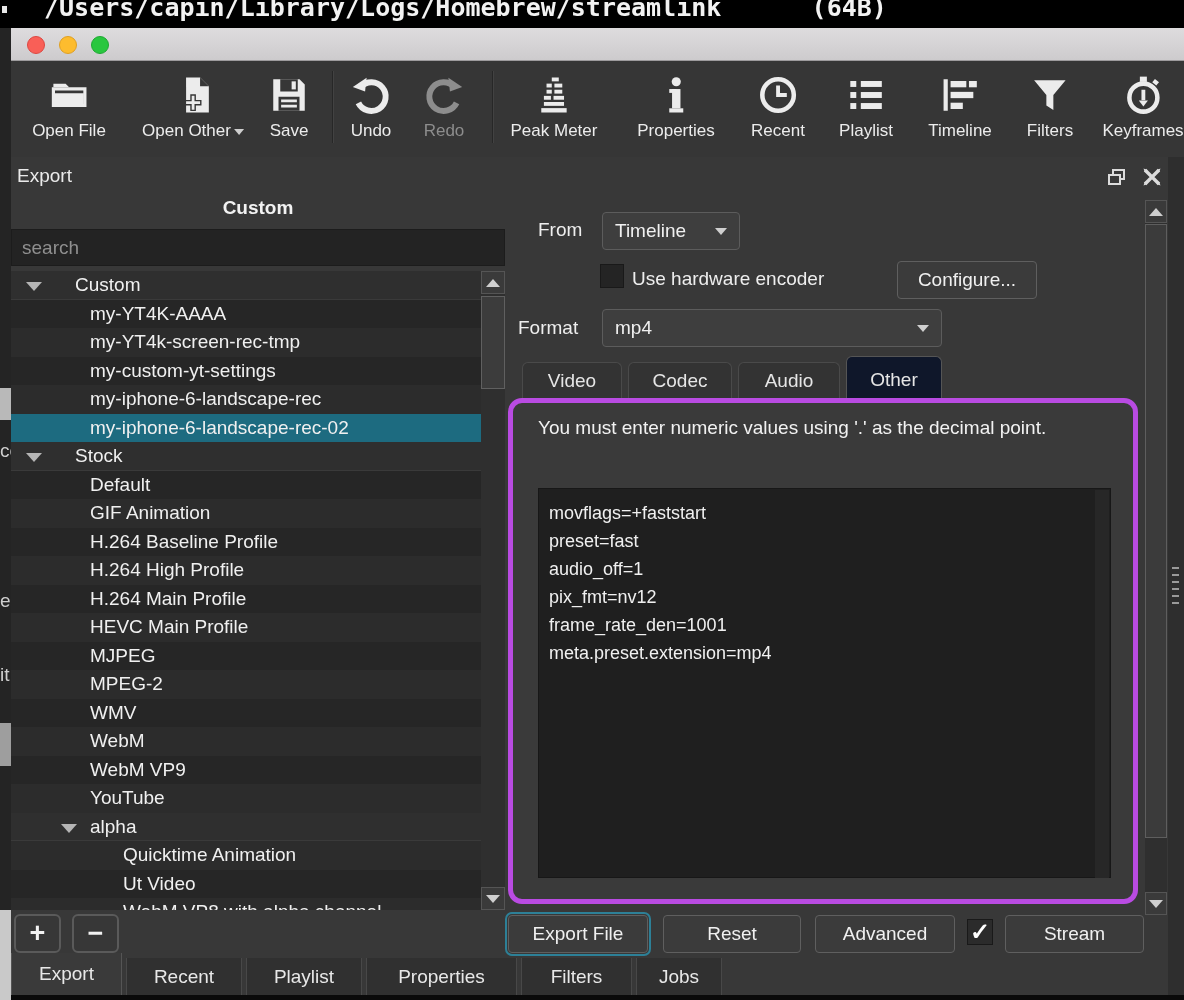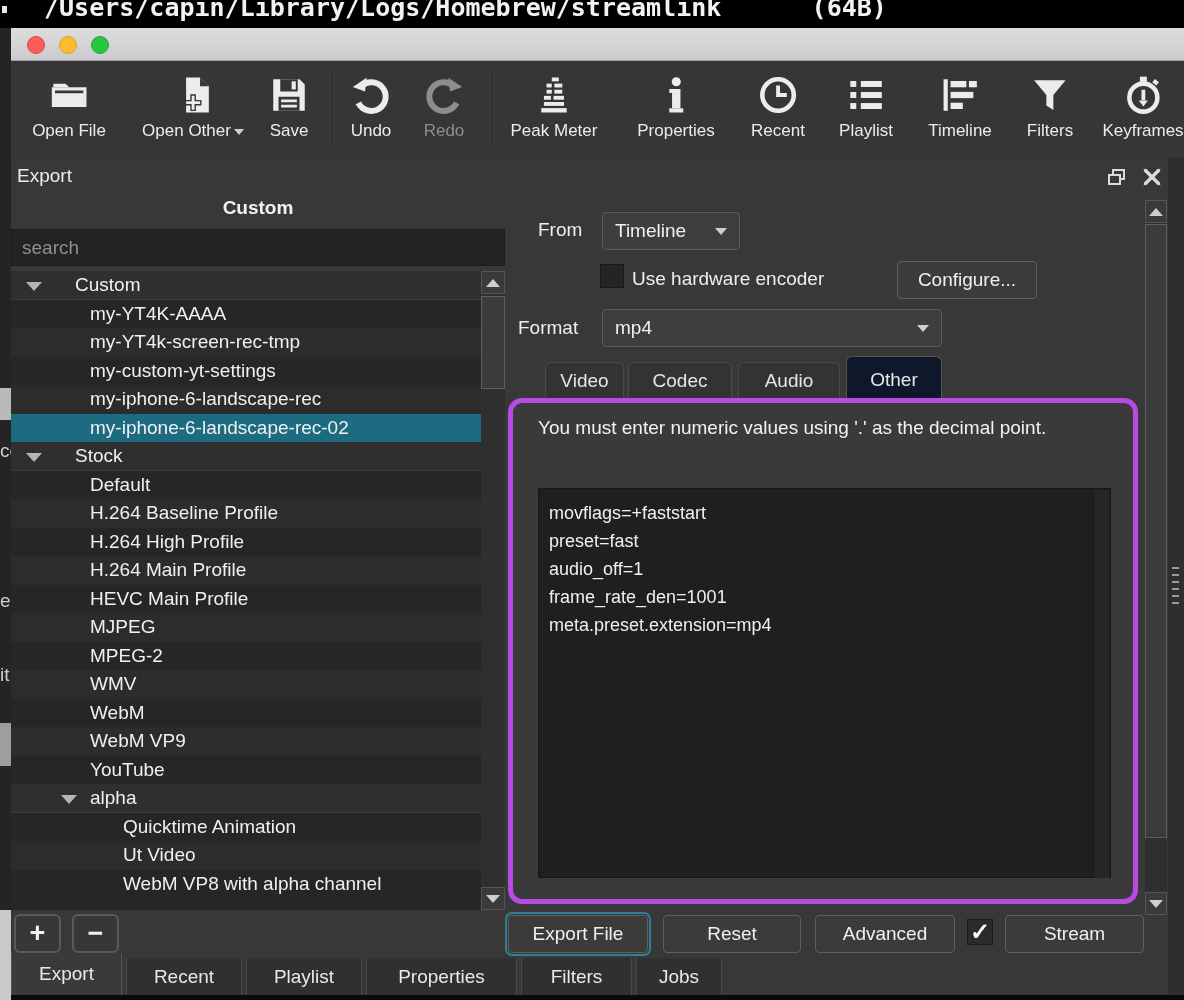--- a/index.html
+++ b/index.html
@@ -322,20 +322,21 @@
 
     <div class="plist">
       <div class="row hdr l0"><span class="tri"></span><span class="lbl">Custom</span></div>
       <div class="row it l1"><span class="lbl">my-YT4K-AAAA</span></div>
       <div class="row it l1"><span class="lbl">my-YT4k-screen-rec-tmp</span></div>
       <div class="row it l1"><span class="lbl">my-custom-yt-settings</span></div>
       <div class="row it l1"><span class="lbl">my-iphone-6-landscape-rec</span></div>
       <div class="row it l1 sel"><span class="lbl">my-iphone-6-landscape-rec-02</span></div>
       <div class="row hdr l0"><span class="tri"></span><span class="lbl">Stock</span></div>
       <div class="row it l1"><span class="lbl">Default</span></div>
+      <div class="row it l1"><span class="lbl">GIF Animation</span></div>
       <div class="row it l1"><span class="lbl">H.264 Baseline Profile</span></div>
       <div class="row it l1"><span class="lbl">H.264 High Profile</span></div>
       <div class="row it l1"><span class="lbl">H.264 Main Profile</span></div>
       <div class="row it l1"><span class="lbl">HEVC Main Profile</span></div>
       <div class="row it l1"><span class="lbl">MJPEG</span></div>
       <div class="row it l1"><span class="lbl">MPEG-2</span></div>
       <div class="row it l1"><span class="lbl">WMV</span></div>
       <div class="row it l1"><span class="lbl">WebM</span></div>
       <div class="row it l1"><span class="lbl">WebM VP9</span></div>
       <div class="row it l1"><span class="lbl">YouTube</span></div>
@@ -367,32 +368,33 @@
     <div class="chk" style="left:589px;top:107px;width:24px;height:24px"></div>
     <div class="flabel" style="left:621px;top:111px">Use hardware encoder</div>
     <div class="btn" style="left:886px;top:104px;width:140px">Configure...</div>
 
     <div class="flabel" style="left:507px;top:160px">Format</div>
     <div class="dropdown" style="left:591px;top:152px;width:340px">
       <span>mp4</span>
       <span class="caret"></span>
     </div>
 
-    <div class="tab" style="left:534px;width:79px">Video</div>
+    <div class="tab" style="left:511px;width:100px">Video</div>
     <div class="tab" style="left:617px;width:104px">Codec</div>
     <div class="tab" style="left:727px;width:102px">Audio</div>
     <div class="tab active" style="left:835px;width:96px">Other</div>
 
     <div class="hl-pane"></div>
     <div class="msg">You must enter numeric values using '.' as the decimal point.</div>
 
     <div class="codebox">
       <div class="cline">movflags=+faststart</div>
       <div class="cline">preset=fast</div>
       <div class="cline">audio_off=1</div>
+      <div class="cline">pix_fmt=nv12</div>
       <div class="cline">frame_rate_den=1001</div>
       <div class="cline">meta.preset.extension=mp4</div>
       <div class="sline"></div>
     </div>
 
     <div class="btn focus-ring" style="left:497px;top:758px;width:140px">Export File</div>
     <div class="btn" style="left:652px;top:758px;width:138px">Reset</div>
     <div class="btn" style="left:804px;top:758px;width:140px">Advanced</div>
     <div class="chk checked" style="left:956px;top:762px;width:26px;height:26px">✓</div>
     <div class="btn" style="left:994px;top:758px;width:139px">Stream</div>

